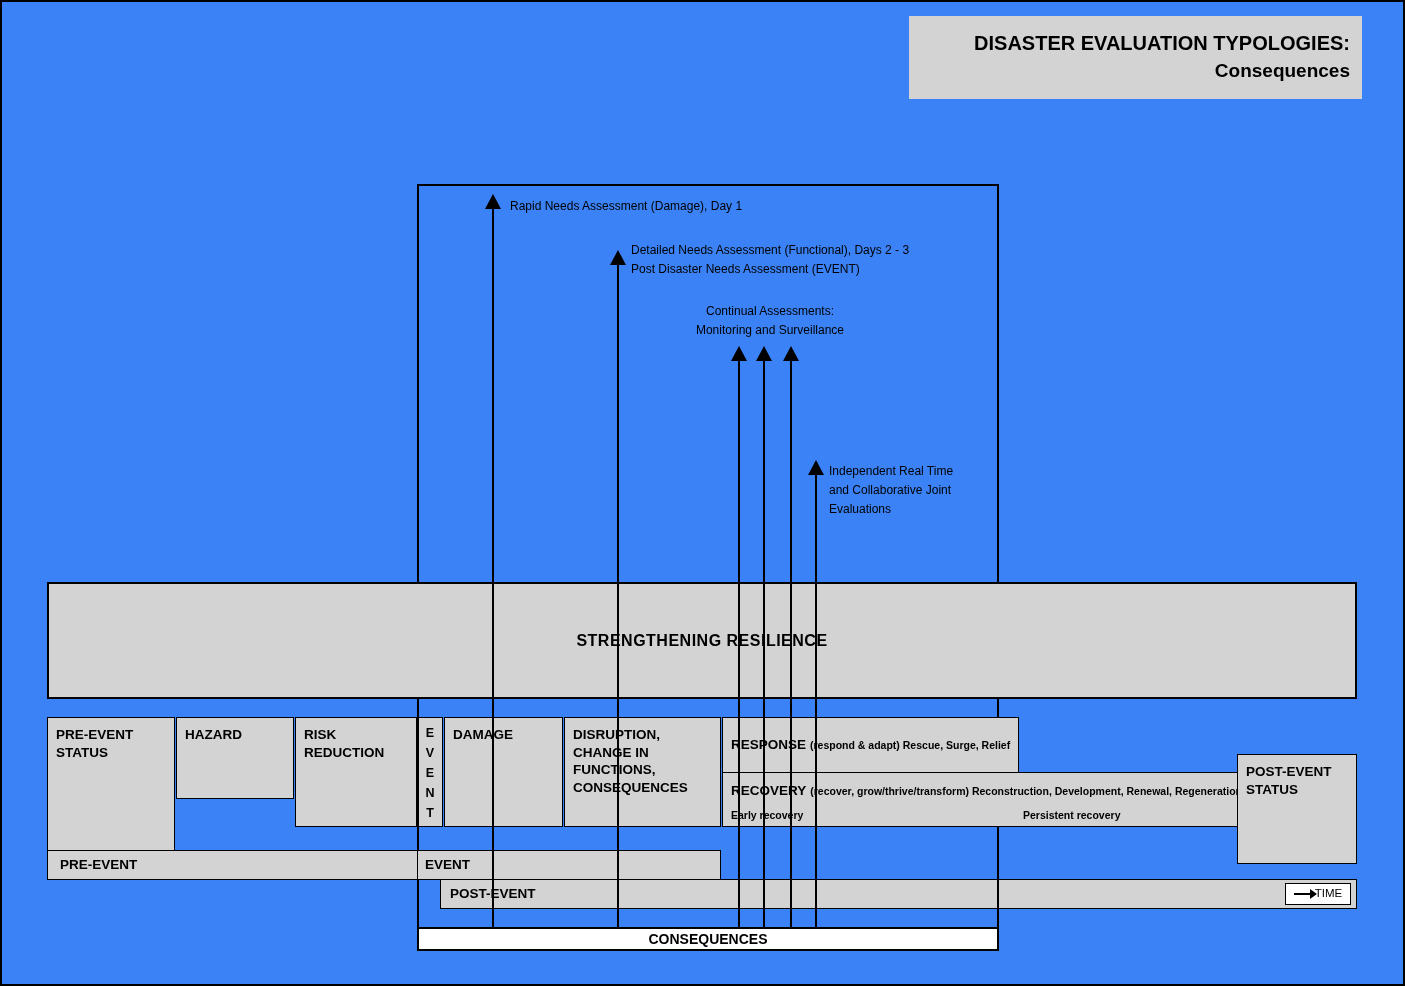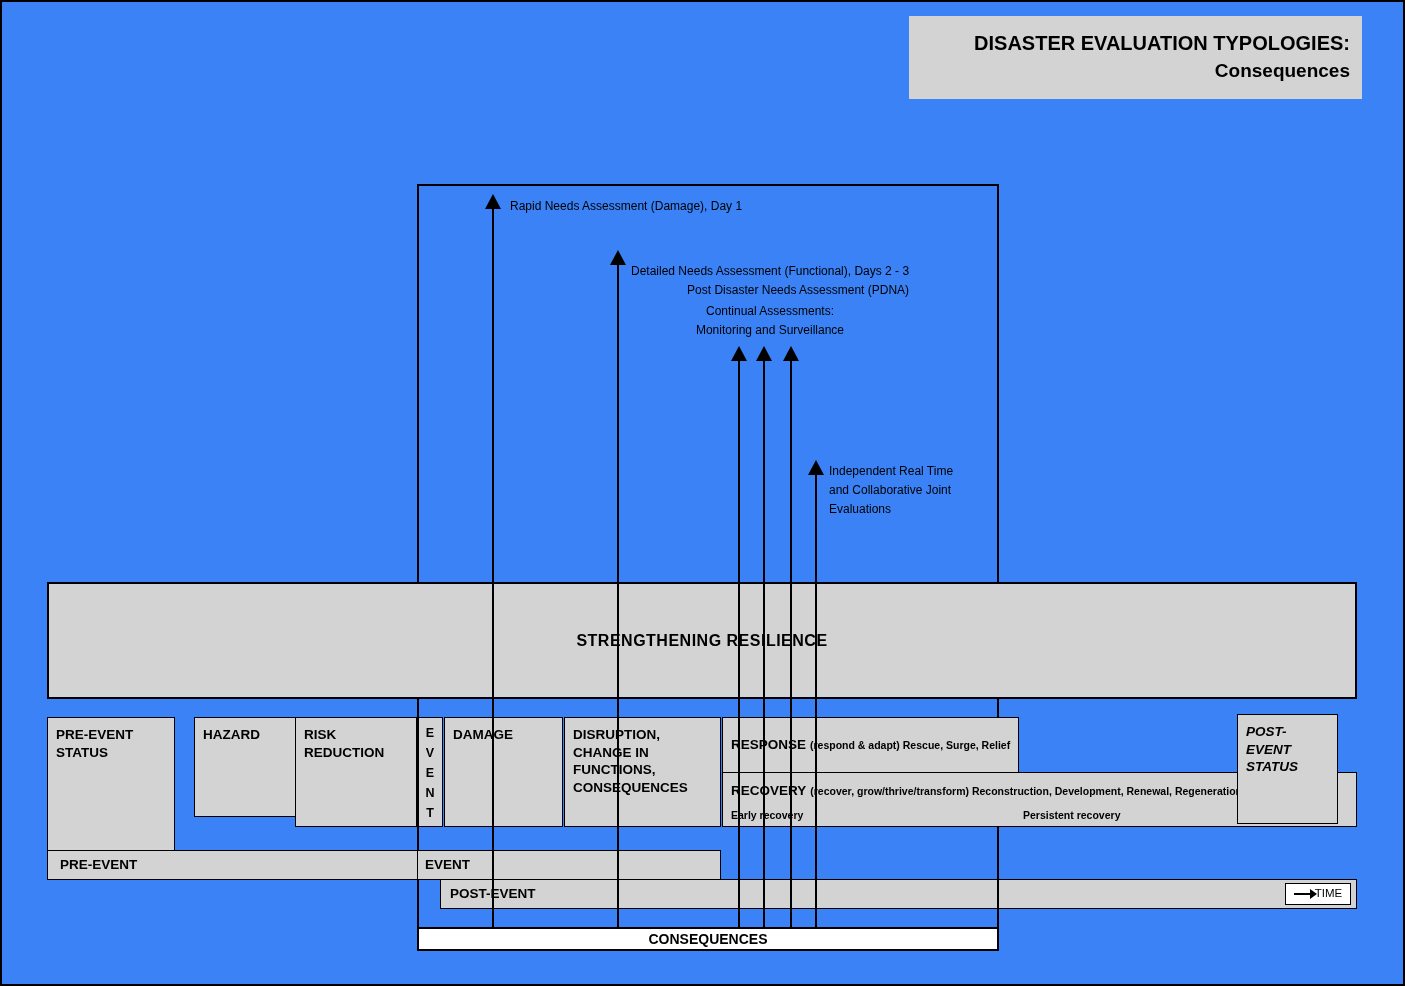--- a/index.html
+++ b/index.html
@@ -193,39 +193,39 @@
   <div class="aline" style="left:761px; top:357px; height:568px;"></div>
 
   <div class="ahead" style="left:781px; top:344px;"></div>
   <div class="aline" style="left:788px; top:357px; height:568px;"></div>
 
   <div class="ahead" style="left:806px; top:458px;"></div>
   <div class="aline" style="left:813px; top:471px; height:454px;"></div>
 
   <div class="note" style="left:508px; top:195px;">Rapid Needs Assessment (Damage), Day 1</div>
 
-  <div class="note" style="left:629px; top:260px;text-align:right;">
+  <div class="note" style="left:629px; top:239px;">
     <div>Detailed Needs Assessment (Functional), Days 2 - 3</div>
-    <div>Post Disaster Needs Assessment (PDNA)</div>
+    <div>Post Disaster Needs Assessment (EVENT)</div>
   </div>
 
   <div class="note" style="left:827px; top:460px;">
     <div>Independent Real Time</div>
     <div>and Collaborative Joint</div>
     <div>Evaluations</div>
   </div>
 
   <div class="note center" style="left:655px; top:300px; width:226px;">
     <div>Continual Assessments:</div>
     <div>Monitoring and Surveillance</div>
   </div>
 
   <div class="pbox" style="left:45px; top:715px; width:128px; height:136px;">PRE-EVENT STATUS</div>
 
-  <div class="pbox" style="left:192px; top:715px; width:118px; height:100px;">HAZARD</div>
+  <div class="pbox" style="left:174px; top:715px; width:118px; height:82px;">HAZARD</div>
 
   <div class="pbox" style="left:293px; top:715px; width:122px; height:110px;">RISK REDUCTION</div>
 
   <div class="pbox" style="left:416px; top:715px; width:25px; height:110px; padding:4px 0 0 0;">
     <span class="event-vert">EVENT</span>
   </div>
 
   <div class="pbox" style="left:442px; top:715px; width:119px; height:110px;">DAMAGE</div>
 
   <div class="pbox" style="left:562px; top:715px; width:157px; height:110px;">DISRUPTION, CHANGE IN FUNCTIONS, CONSEQUENCES</div>
@@ -233,21 +233,21 @@
   <div class="pbox" style="left:720px; top:715px; width:297px; height:56px; display:flex; align-items:center; padding:0 0 0 8px;">
     <span class="mix-line"><span class="mix-title">RESPONSE</span><span class="mix-detail">(respond &amp; adapt) Rescue, Surge, Relief</span></span>
   </div>
 
   <div class="pbox" style="left:720px; top:770px; width:635px; height:55px; padding:9px 0 0 8px;">
     <span class="mix-line"><span class="mix-title">RECOVERY</span><span class="mix-detail">(recover, grow/thrive/transform) Reconstruction, Development, Renewal, Regeneration</span></span>
     <span class="sub-label" style="left:8px;">Early recovery</span>
     <span class="sub-label" style="left:300px;">Persistent recovery</span>
   </div>
 
-  <div class="pbox" style="left:1235px; top:712px; width:101px; height:110px;font-style:italic;">POST-EVENT STATUS</div>
+  <div class="pbox" style="left:1235px; top:752px; width:120px; height:110px;">POST-EVENT STATUS</div>
 
   <div class="tbar" style="left:45px; top:848px; width:371px; height:30px; padding-left:12px;">PRE-EVENT</div>
 
   <div class="tbar" style="left:415px; top:848px; width:304px; height:30px; padding-left:7px;">EVENT</div>
 
   <div class="tbar" style="left:438px; top:877px; width:917px; height:30px; padding-left:9px;">POST-EVENT</div>
 
   <div class="time-box">
     <span class="time-arrow"></span>
     <span>TIME</span>

